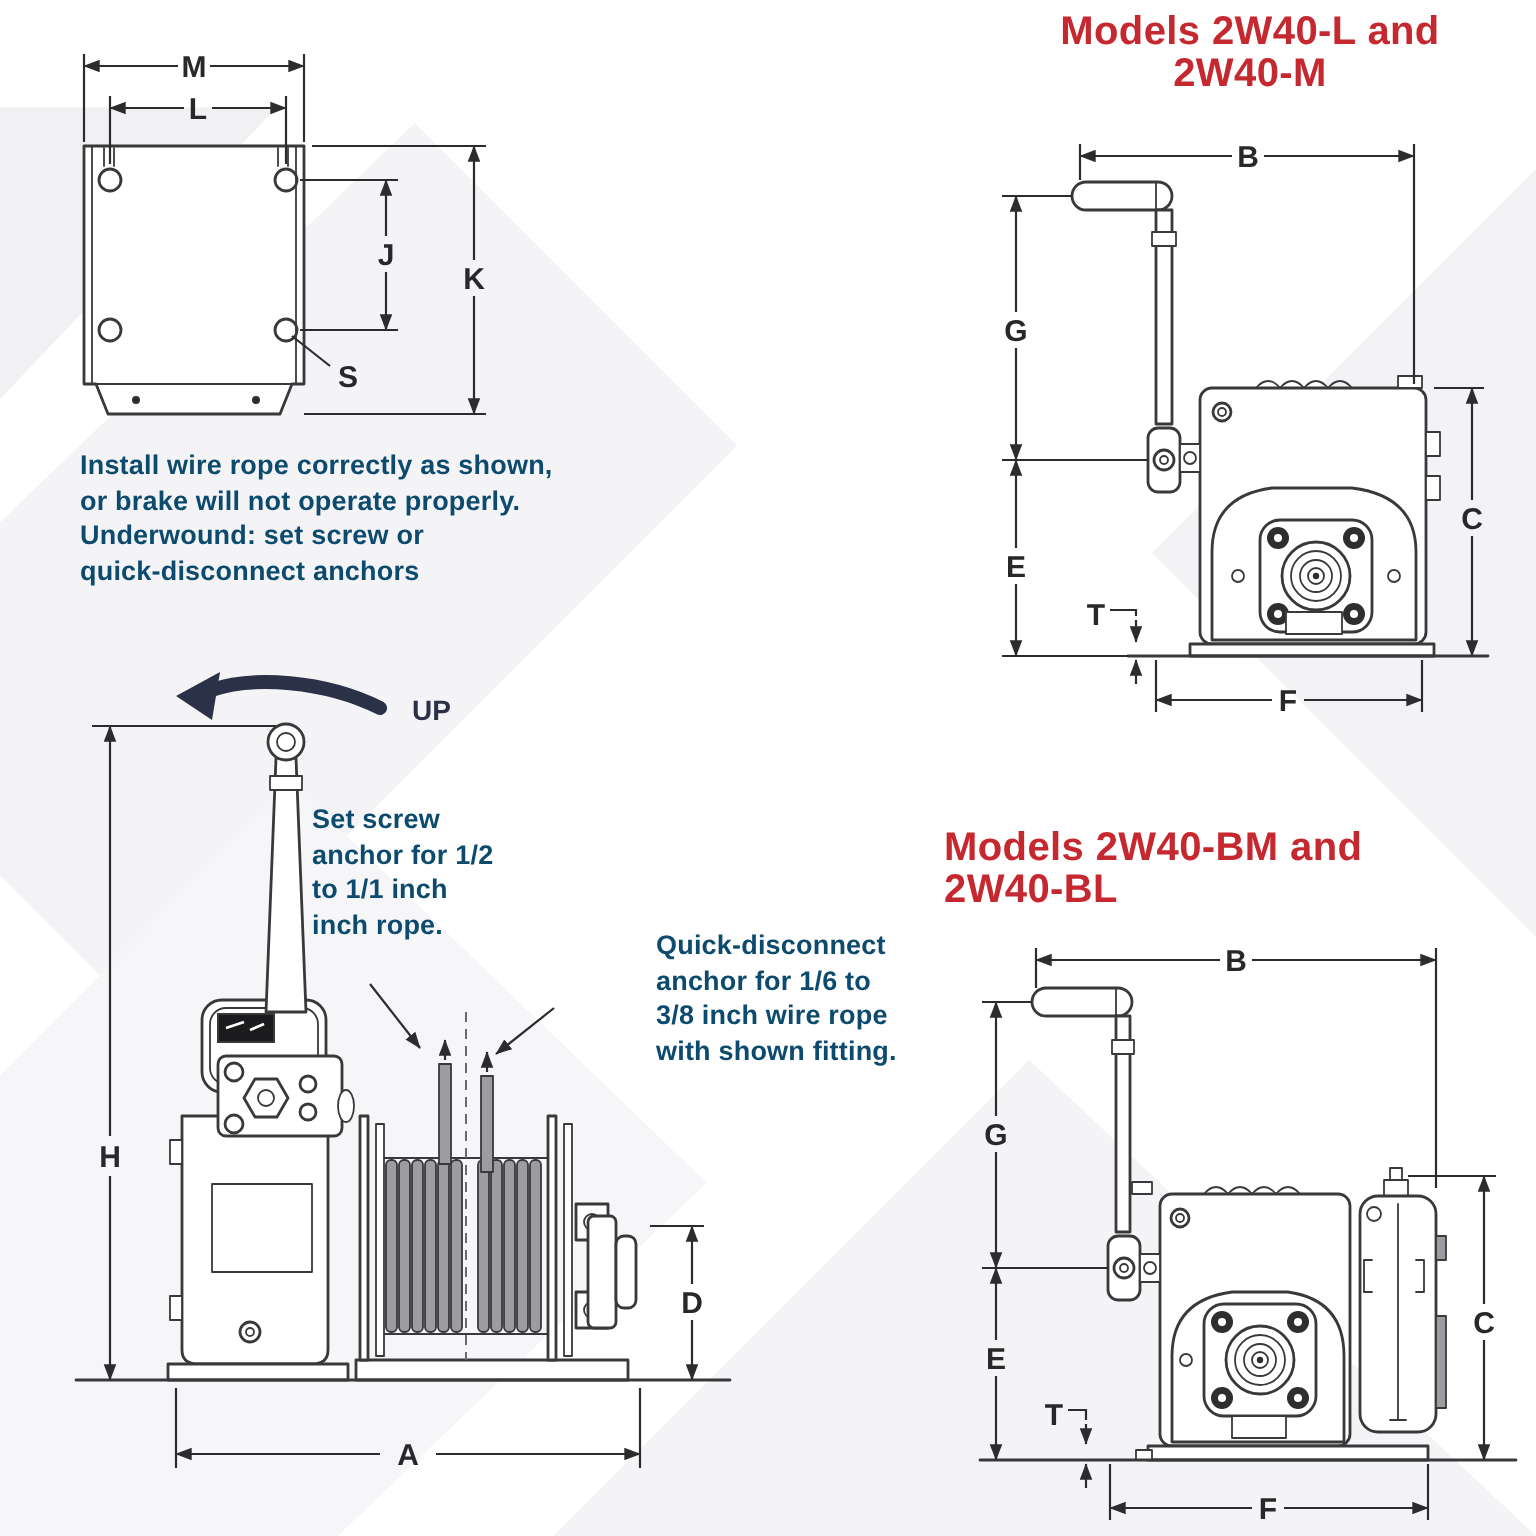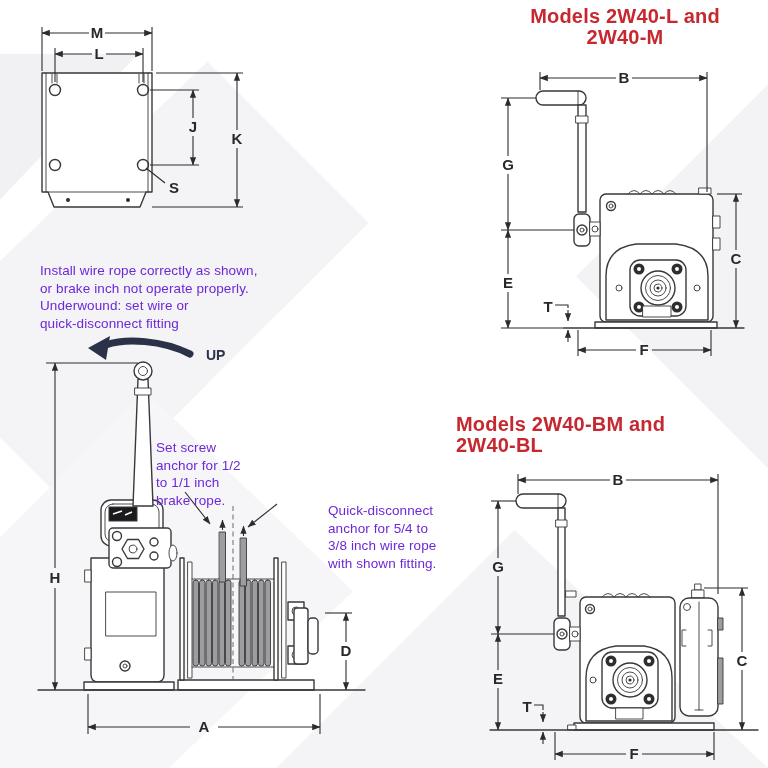--- a/index.html
+++ b/index.html
@@ -16,22 +16,22 @@
   .d5 { background:#f6f6f8; clip-path:polygon(0 70%, 19% 51%, 46% 77%, 22% 100%, 0 100%); }
 
   .drawing { position:absolute; }
 
   .title {
     position:absolute; width:286px;
     color:var(--accent,#c62830);
     font-size:20px; font-weight:800; line-height:21px; letter-spacing:.2px;
   }
   .caption, .note {
-    position:absolute; color:#6d28d9; font-size:13.5px; font-weight:400;
-    line-height:17.5px; letter-spacing:.1px;margin-top:38px;
+    position:absolute; color:#0c4a6e; font-size:13.5px; font-weight:700;
+    line-height:17.5px; letter-spacing:.1px;
   }
 
   
   .ln   { fill:none; stroke:var(--ink,#39393b); stroke-width:1.4; stroke-linecap:round; stroke-linejoin:round; }
   .lnt  { fill:none; stroke:var(--ink,#39393b); stroke-width:.9;  stroke-linecap:round; stroke-linejoin:round; }
   .wht  { fill:#ffffff; }
   .gry  { fill:#9d9da1; }
   .drk  { fill:#1b1b1d; stroke:var(--ink,#39393b); stroke-width:1; }
   .blt  { fill:#2e2e30; }
   .dot  { fill:#2e2e30; }
@@ -107,23 +107,23 @@
       <text class="dimtxt" x="209" y="123" dy=".35em" text-anchor="middle">K</text>
     </g>
     <g>
       <line class="dim" x1="118" y1="152" x2="137" y2="167"></line>
       <text class="dimtxt" x="146" y="172" dy=".35em" text-anchor="middle">S</text>
     </g>
   </svg>
 
   <div class="caption" style="left:40px; top:224px; width:245px;">
     <div>Install wire rope correctly as shown,</div>
-    <div>or brake inch not operate properly.</div>
-    <div>Underwound: set wire or</div>
-    <div>quick-disconnect fitting</div>
+    <div>or brake will not operate properly.</div>
+    <div>Underwound: set screw or</div>
+    <div>quick-disconnect anchors</div>
   </div>
 
   <div class="title" style="left:482px; top:6px;text-align:center;">
     <div>Models 2W40-L and</div>
     <div>2W40-M</div>
   </div>
 
   <svg class="drawing" style="left:478px; top:64px;" width="290" height="312" viewBox="0 0 290 312">
     <defs>
       <marker id="mB" viewBox="0 0 10 10" refX="9.5" refY="5" markerWidth="7.5" markerHeight="7.5" orient="auto-start-reverse">
@@ -310,30 +310,30 @@
       <text class="dimtxt" x="174" y="397" dy=".35em" text-anchor="middle">A</text>
     </g>
     <line class="dim" x1="155" y1="162" x2="180" y2="194" marker-end="url(#mC)"></line>
     <line class="dim" x1="247" y1="174" x2="218" y2="197" marker-end="url(#mC)"></line>
   </svg>
 
   <div class="note" style="left:156px; top:401px; width:120px;">
     <div>Set screw</div>
     <div>anchor for 1/2</div>
     <div>to 1/1 inch</div>
-    <div>brake rope.</div>
+    <div>inch rope.</div>
   </div>
   <div class="note" style="left:328px; top:464px; width:160px;">
     <div>Quick-disconnect</div>
-    <div>anchor for 5/4 to</div>
+    <div>anchor for 1/6 to</div>
     <div>3/8 inch wire rope</div>
     <div>with shown fitting.</div>
   </div>
 
-  <div class="title" style="left:456px; top:414px;">
+  <div class="title" style="left:472px; top:414px;">
     <div>Models 2W40-BM and</div>
     <div>2W40-BL</div>
   </div>
 
   <svg class="drawing" style="left:476px; top:470px;" width="292" height="298" viewBox="0 0 292 298">
     <defs>
       <marker id="mD" viewBox="0 0 10 10" refX="9.5" refY="5" markerWidth="7.5" markerHeight="7.5" orient="auto-start-reverse">
         <path class="arrfill" d="M0,1.2 L10,5 L0,8.8 Z"></path>
       </marker>
     </defs>

